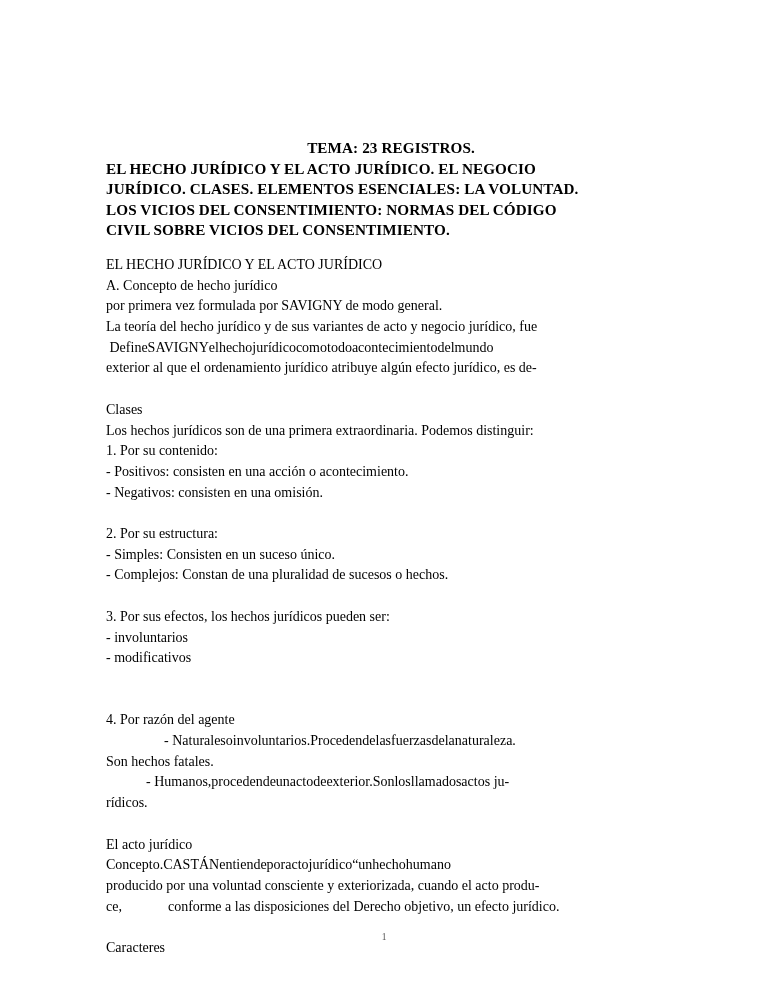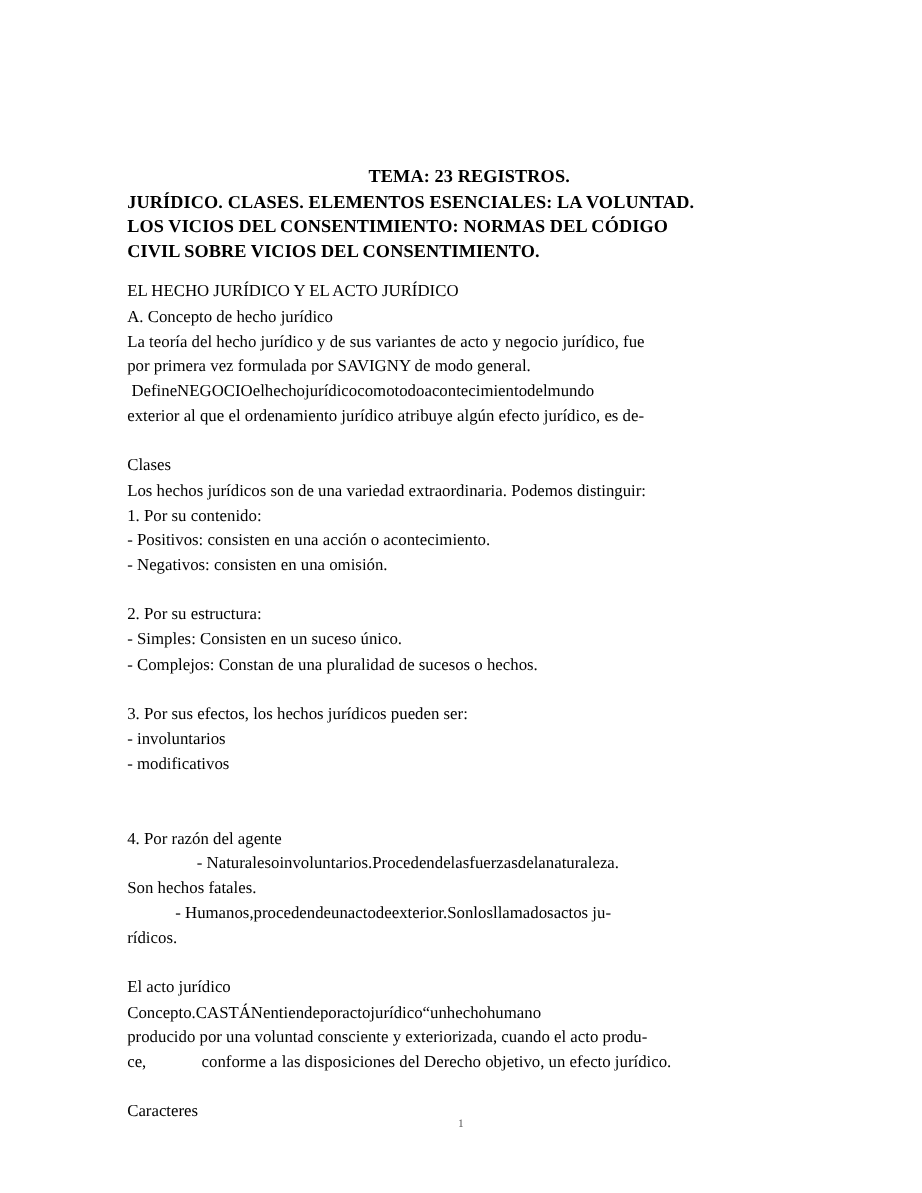--- a/index.html
+++ b/index.html
@@ -86,52 +86,53 @@
 </style>
 </head>
 <body>
 
 <div class="page">
 
   <div class="content">
 
     <div class="title-block">
       <div class="title-line-centered">TEMA: 23  REGISTROS.</div>
+      <div class="title-line">EL HECHO JURÍDICO Y EL ACTO JURÍDICO. EL NEGOCIO</div>
       <div class="title-line">JURÍDICO. CLASES. ELEMENTOS ESENCIALES: LA VOLUNTAD.</div>
       <div class="title-line">LOS VICIOS DEL CONSENTIMIENTO: NORMAS DEL CÓDIGO</div>
       <div class="title-line">CIVIL  SOBRE VICIOS DEL  CONSENTIMIENTO.</div>
     </div>
 
     <div class="body-block">
 
       <div class="para">EL HECHO JURÍDICO Y EL ACTO JURÍDICO</div>
 
       <div class="para">A. Concepto de hecho jurídico</div>
 
+      <div class="para">por primera vez formulada por SAVIGNY de modo general.</div>
       <div class="para">La teoría del hecho jurídico y de sus variantes de acto y negocio jurídico, fue</div>
-      <div class="para">por primera vez formulada por SAVIGNY de modo general.</div>
 
       <div class="jline">
         <span> Define</span>
-        <span>NEGOCIO</span>
+        <span>SAVIGNY</span>
         <span>el</span>
         <span>hecho</span>
         <span>jurídico</span>
         <span>como</span>
         <span>todo</span>
         <span>acontecimiento</span>
         <span>del</span>
         <span>mundo</span>
       </div>
       <div class="para">exterior al que el ordenamiento jurídico atribuye algún efecto jurídico, es de-</div>
 
       <div class="blank"></div>
 
       <div class="para">Clases</div>
-      <div class="para">Los hechos jurídicos son de una variedad extraordinaria. Podemos distinguir:</div>
+      <div class="para">Los hechos jurídicos son de una primera extraordinaria. Podemos distinguir:</div>
 
       <div class="para">1. Por su contenido:</div>
       <div class="para">- Positivos: consisten en una acción o acontecimiento.</div>
       <div class="para">- Negativos: consisten en una omisión.</div>
 
       <div class="blank"></div>
 
       <div class="para">2. Por su estructura:</div>
       <div class="para">- Simples: Consisten en un suceso único.</div>
       <div class="para">- Complejos: Constan de una pluralidad de sucesos o hechos.</div>

